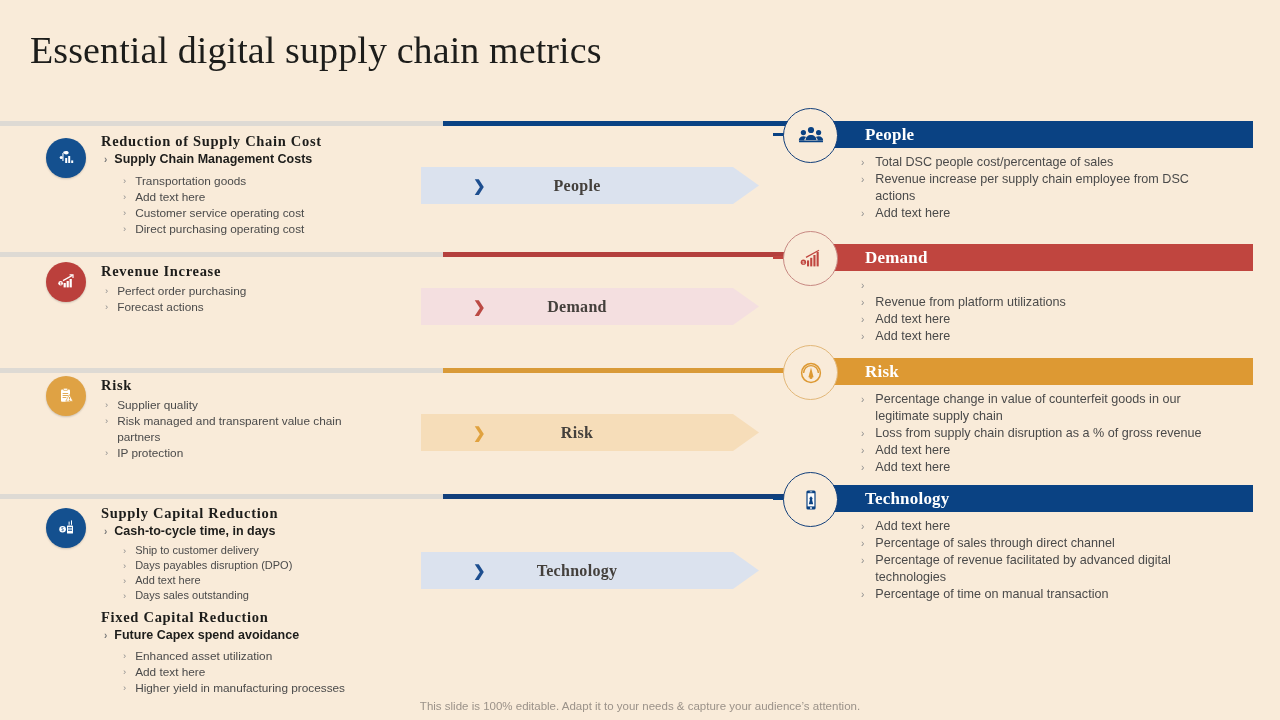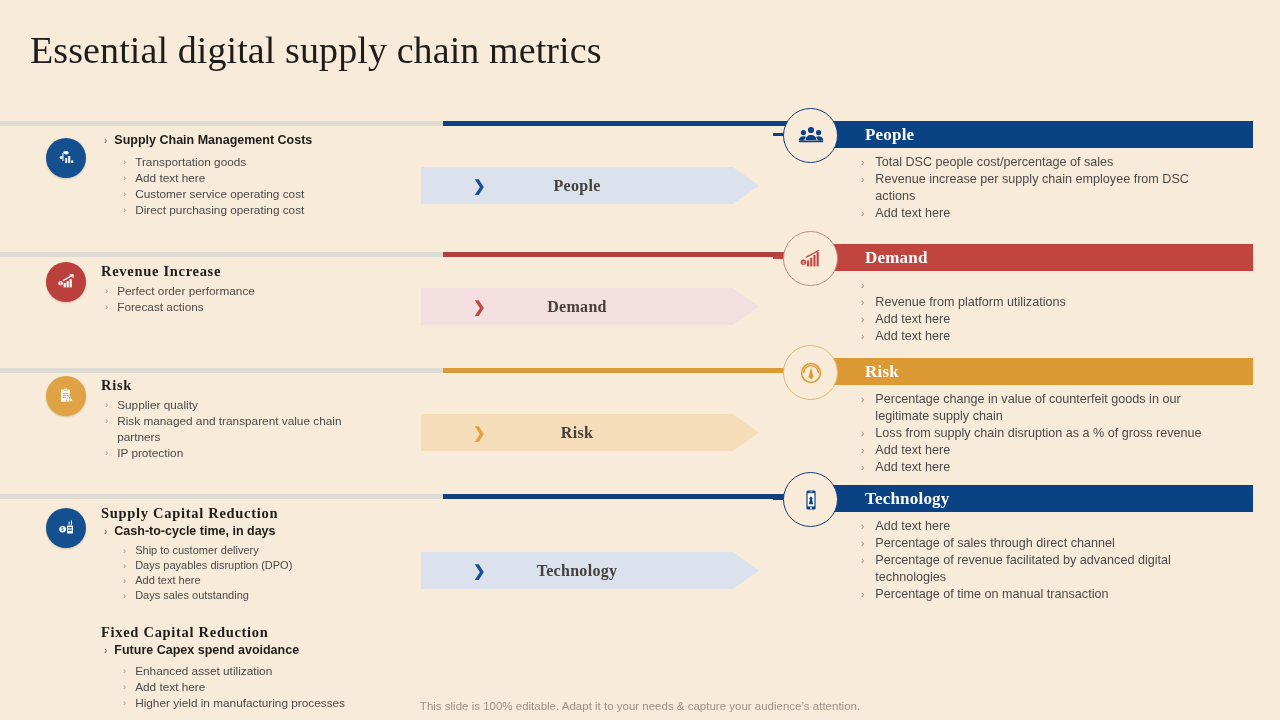--- a/index.html
+++ b/index.html
@@ -127,20 +127,21 @@
       <svg width="24" height="24" viewBox="0 0 24 24" aria-hidden="true">
         <path d="M9 6c2.5-1.6 5-1 5.6.2.5 1-.6 2.2-2.3 2.2-1.6 0-2.7-1-3.3-2.4z" fill="#fff"></path>
         <rect x="8.4" y="7" width="1.1" height="8" fill="#fff"></rect>
         <circle cx="7.2" cy="11.4" r="1.5" fill="#fff"></circle>
         <rect x="11.2" y="12" width="2" height="5" fill="#fff"></rect>
         <rect x="14.2" y="10" width="2" height="7" fill="#fff"></rect>
         <rect x="17.2" y="14.4" width="2" height="2.6" fill="#fff"></rect>
       </svg>
     </div>
     <div class="l-body">
+      <div class="l-title">Reduction of Supply Chain Cost</div>
       <div class="l-sub">
         <span class="chev">›</span>
         <span>Supply Chain Management Costs</span>
       </div>
       <ul class="l-list" style="margin-top:5px;">
         <li>
             <span class="chev">›</span>
             <span>Transportation goods</span>
           </li>
         <li>
@@ -169,21 +170,21 @@
         <rect x="15.6" y="9" width="2.2" height="8.4" fill="#fff"></rect>
         <path d="M9 10.6L18.4 5.4" stroke="#fff" stroke-width="1.2" fill="none"></path>
         <path d="M15.6 4.8h3.4v3.2" stroke="#fff" stroke-width="1.2" fill="none"></path>
       </svg>
     </div>
     <div class="l-body">
       <div class="l-title">Revenue Increase</div>
       <ul class="l-list" style="padding-left:4px;margin-top:3px;">
         <li>
             <span class="chev">›</span>
-            <span>Perfect order performance</span>
+            <span>Perfect order purchasing</span>
           </li>
         <li>
             <span class="chev">›</span>
             <span>Forecast actions</span>
           </li>
       </ul>
     </div>
   </div>
 
   <div class="left-block" style="top:376px;width:420px;">
@@ -248,21 +249,21 @@
           </li>
         <li>
             <span class="chev">›</span>
             <span>Add text here</span>
           </li>
         <li>
             <span class="chev">›</span>
             <span>Days sales outstanding</span>
           </li>
       </ul>
-      <div class="l-title" style="margin-top:20px;">Fixed Capital Reduction</div>
+      <div class="l-title" style="margin-top:5px;">Fixed Capital Reduction</div>
       <div class="l-sub">
         <span class="chev">›</span>
         <span>Future Capex spend avoidance</span>
       </div>
       <ul class="l-list" style="margin-top:4px;">
         <li>
             <span class="chev">›</span>
             <span>Enhanced asset utilization</span>
           </li>
         <li>

